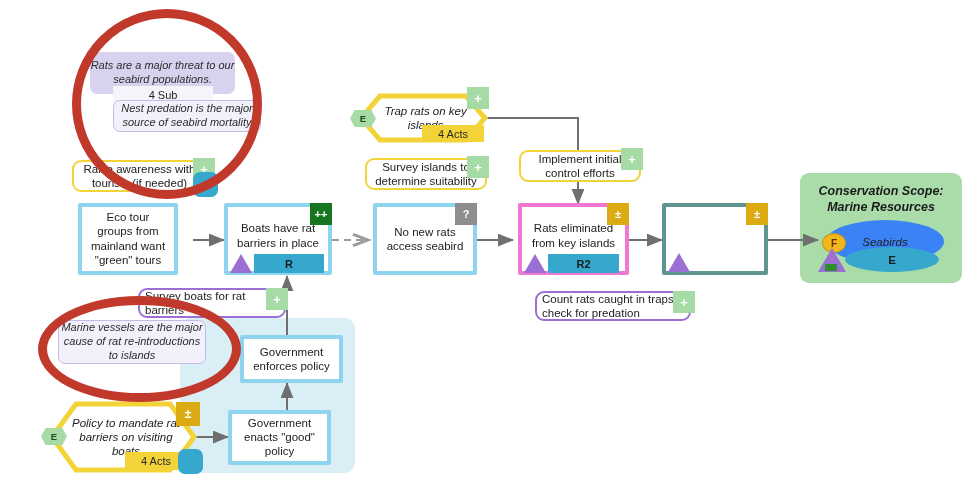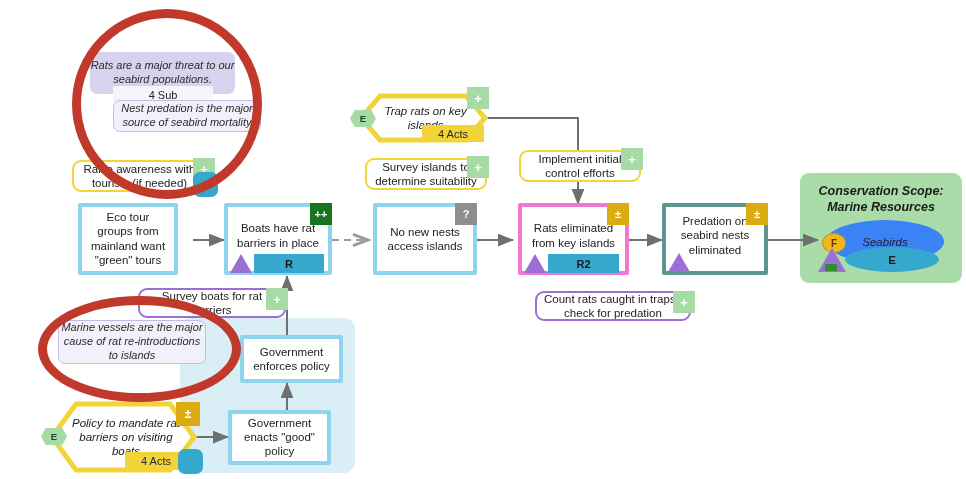--- a/index.html
+++ b/index.html
@@ -26,21 +26,21 @@
        align-items:center;justify-content:center;font-size:11px;font-weight:bold;color:#1a1a1a;}
   .tri{position:absolute;bottom:-2px;width:0;height:0;border-left:11px solid transparent;
        border-right:11px solid transparent;border-bottom:19px solid #9b6fd4;}
 
   
   .ybox{background:#ffffff;border:2.5px solid #f2d338;border-radius:9px;}
   .ybox .lbl{position:absolute;left:5px;right:5px;top:50%;transform:translateY(-50%);
              font-size:11.5px;color:#222;text-align:center;line-height:1.25;}
   .pbox{background:#ffffff;border:2.5px solid #9b6fd4;border-radius:9px;}
   .pbox .lbl{position:absolute;left:5px;right:5px;top:50%;transform:translateY(-50%);
-             font-size:11.5px;color:#222;text-align:center;line-height:1.25;}
+             font-size:11.5px;color:#222;line-height:1.25;}
   .plus{position:absolute;width:22px;height:22px;background:#a6dba6;color:#ffffff;
         font-size:13px;font-weight:bold;display:flex;align-items:center;justify-content:center;}
 
   
   .hex{position:absolute;}
   .hex .hexlbl{position:absolute;left:14%;right:10%;top:50%;transform:translateY(-50%);
        font-style:italic;font-size:11.5px;text-align:center;color:#222;line-height:1.22;}
   .ebadge{position:absolute;width:26px;height:17px;background:#a6dba6;color:#1a4d1a;
           font-size:9.5px;font-weight:bold;display:flex;align-items:center;justify-content:center;
           clip-path:polygon(18% 0,82% 0,100% 50%,82% 100%,18% 100%,0 50%);}
@@ -197,33 +197,32 @@
   </div>
 
   <div class="abs obox" style="left:224px;top:203px;width:108px;height:72px;">
     <div class="lbl" style="top:44%;">Boats have rat barriers in place</div>
     <div class="badge pp">++</div>
     <div class="tri" style="left:2px;"></div>
     <div class="bar" style="left:26px;right:4px;">R</div>
   </div>
 
   <div class="abs obox" style="left:373px;top:203px;width:104px;height:72px;">
-    <div class="lbl">No new nests access islands</div>
+    <div class="lbl">No new rats access seabird</div>
     <div class="badge q">?</div>
   </div>
 
   <div class="abs obox pink" style="left:518px;top:203px;width:111px;height:72px;">
     <div class="lbl" style="top:44%;">Rats eliminated from key islands</div>
     <div class="badge pm">±</div>
     <div class="tri" style="left:2px;"></div>
     <div class="bar" style="left:26px;right:6px;">R2</div>
   </div>
 
   <div class="abs obox teal" style="left:662px;top:203px;width:106px;height:72px;">
-    <div class="lbl" style="top:45%;">Predation on seabird nests eliminated</div>
     <div class="badge pm">±</div>
     <div class="tri" style="left:2px;bottom:-1px;"></div>
   </div>
 
   <div class="abs obox" style="left:240px;top:335px;width:103px;height:48px;">
     <div class="lbl">Government enforces policy</div>
   </div>
 
   <div class="abs obox" style="left:228px;top:410px;width:103px;height:55px;">
     <div class="lbl">Government enacts "good" policy</div>

